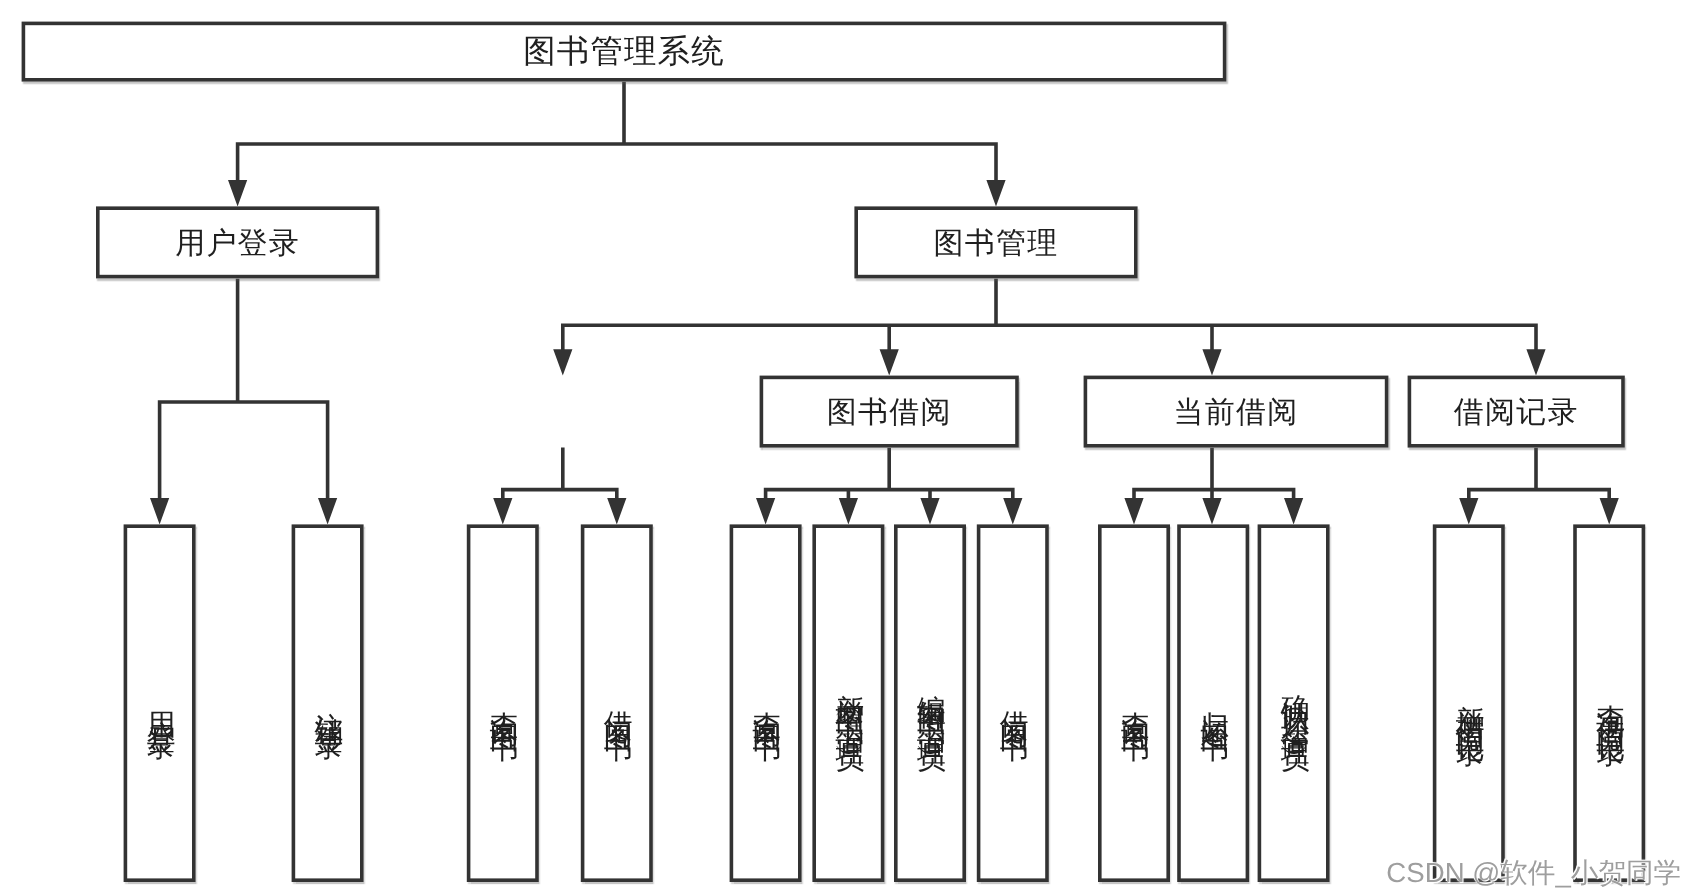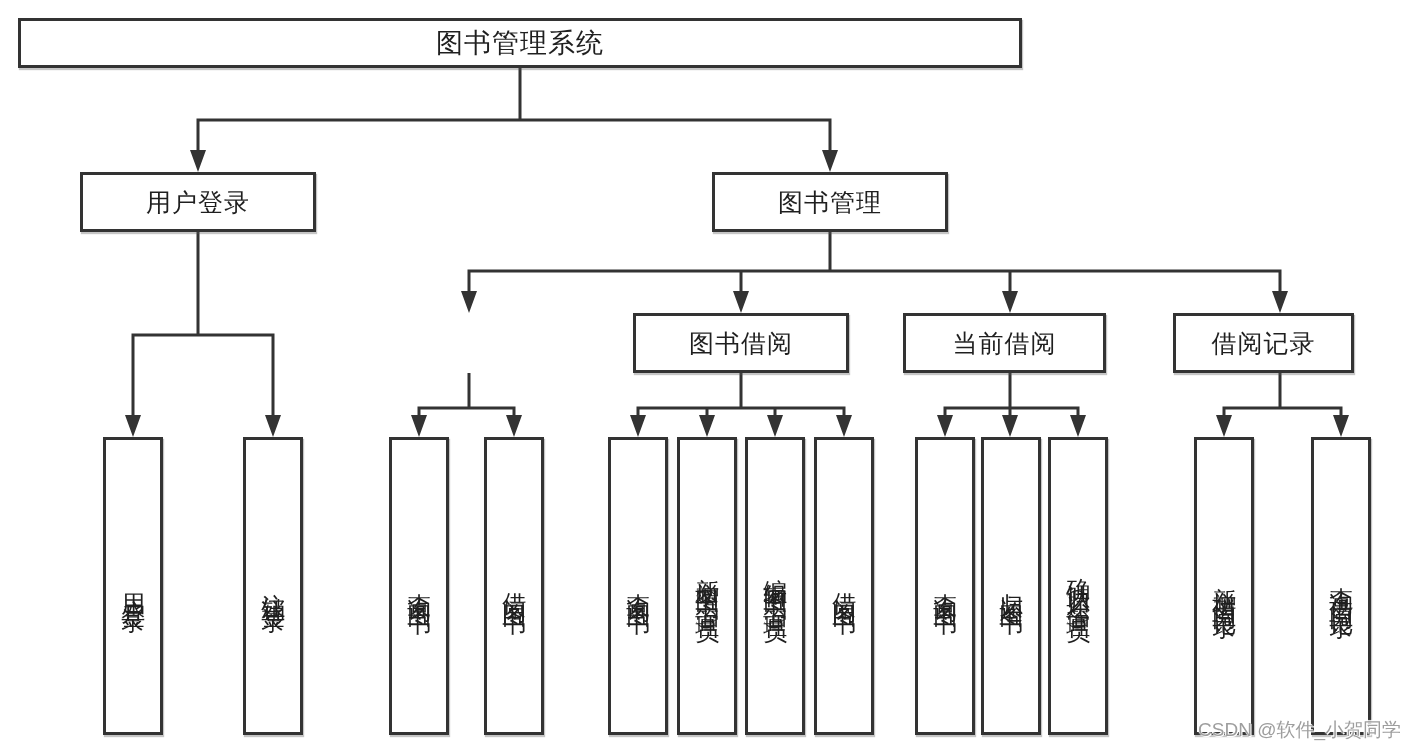--- a/index.html
+++ b/index.html
@@ -37,21 +37,21 @@
     writing-mode:vertical-rl;
     text-orientation:mixed;
     font-size:24px;
     letter-spacing:6px;
     line-height:1.1;
     white-space:nowrap;
   }
   #watermark{
     position:absolute;
     right:4px;bottom:4px;
-    font-size:19px;
+    font-size:23px;
     color:var(--watermark);
     text-shadow:0 0 2px #fff,1px 1px 0 #fff,-1px -1px 0 #fff;
     white-space:nowrap;
   }
 </style>
 </head>
 <body>
 
 <div id="canvas">
 
@@ -91,21 +91,21 @@
   <div class="box" style="left:80px;top:172px;width:236px;height:60px;">
     <span class="h-label">用户登录</span>
   </div>
   <div class="box" style="left:712px;top:172px;width:236px;height:60px;">
     <span class="h-label">图书管理</span>
   </div>
 
   <div class="box" style="left:633px;top:313px;width:216px;height:60px;">
     <span class="h-label">图书借阅</span>
   </div>
-  <div class="box" style="left:903px;top:313px;width:203px;height:60px;">
+  <div class="box" style="left:903px;top:313px;width:254px;height:60px;">
     <span class="h-label">当前借阅</span>
   </div>
   <div class="box" style="left:1173px;top:313px;width:181px;height:60px;">
     <span class="h-label">借阅记录</span>
   </div>
 
   <div class="box leaf" style="left:103px;top:437px;">
     <span class="v-label">用户登录</span>
   </div>
   <div class="box leaf" style="left:243px;top:437px;">

